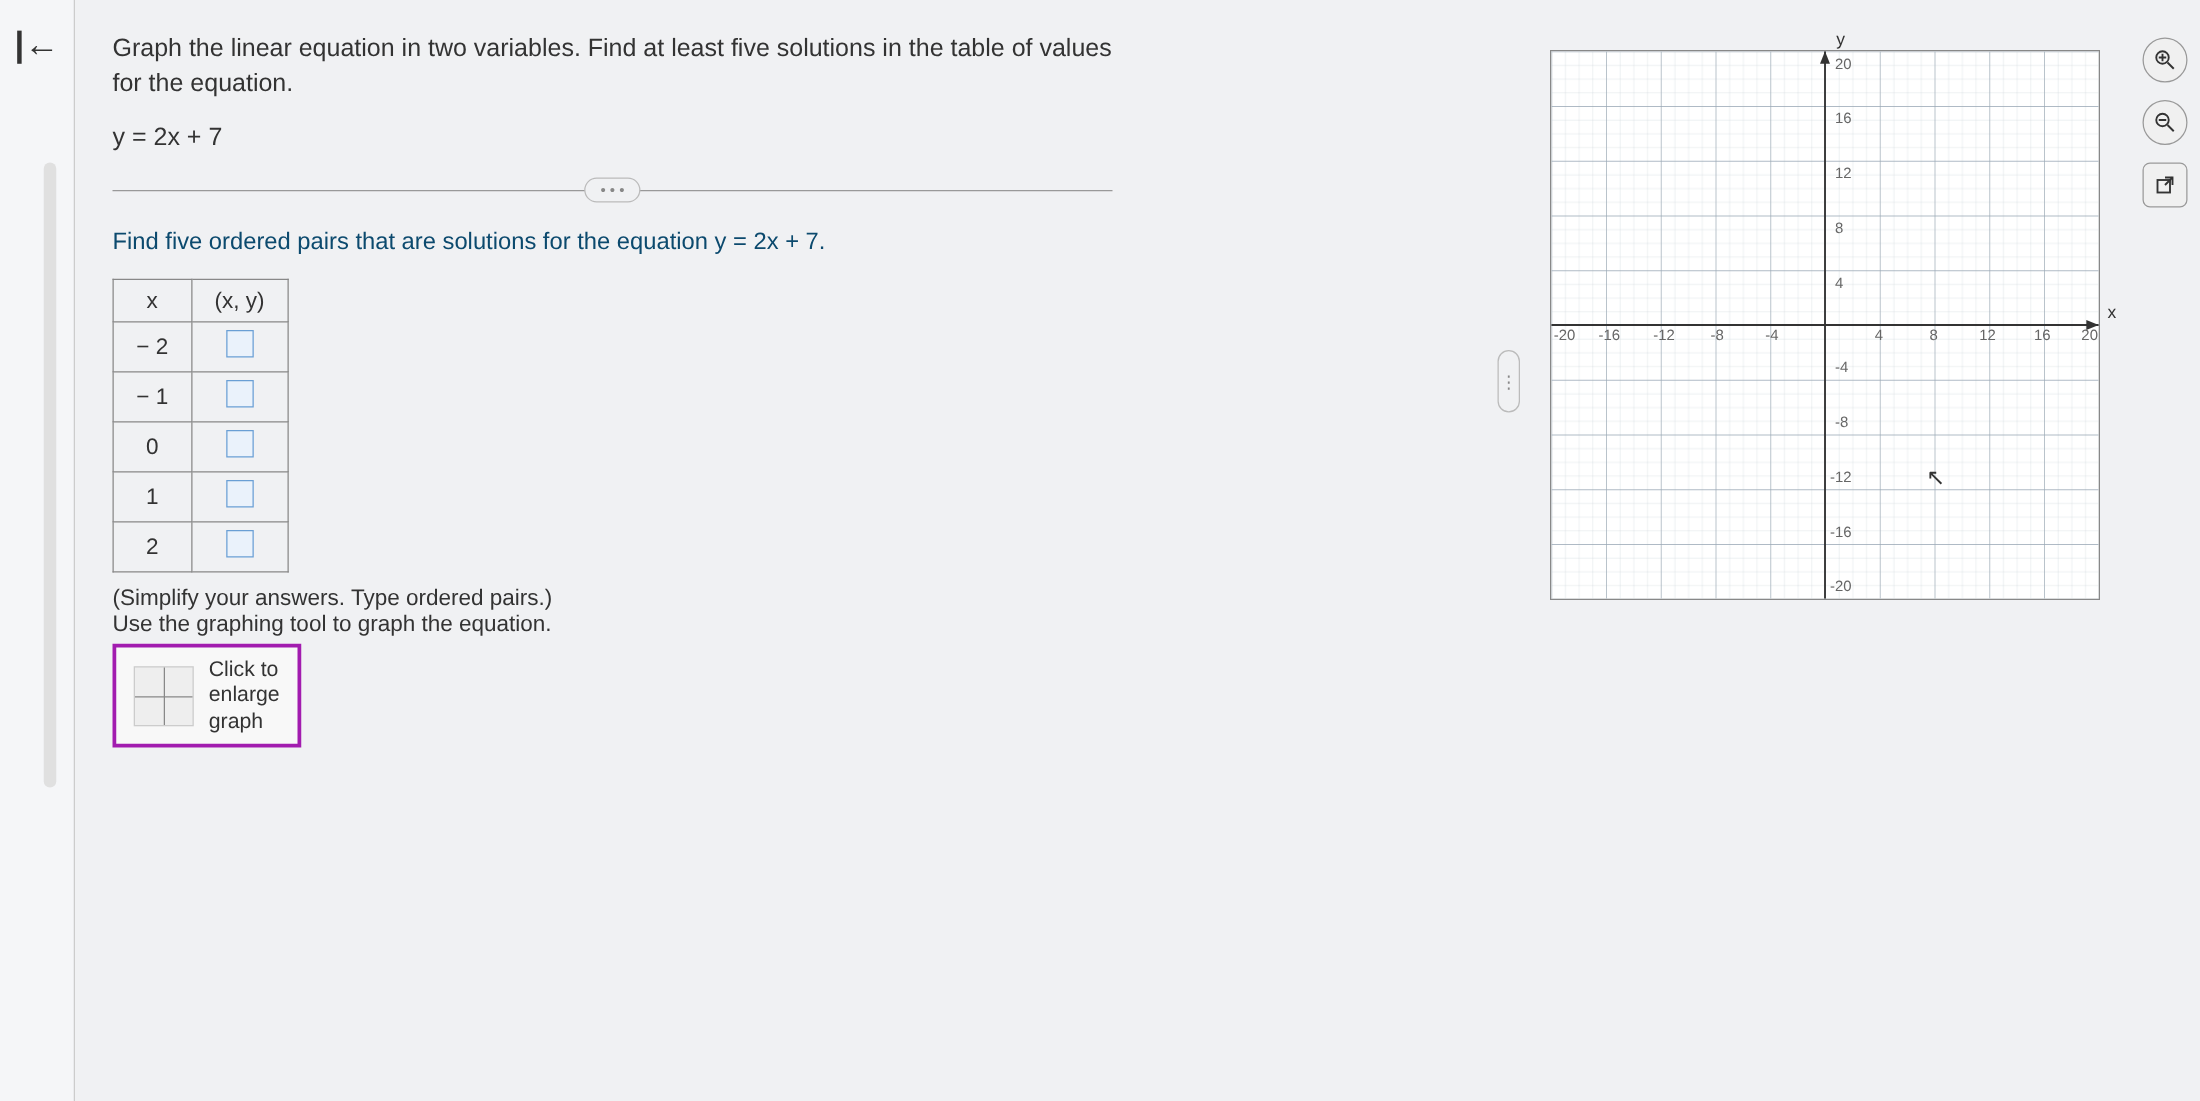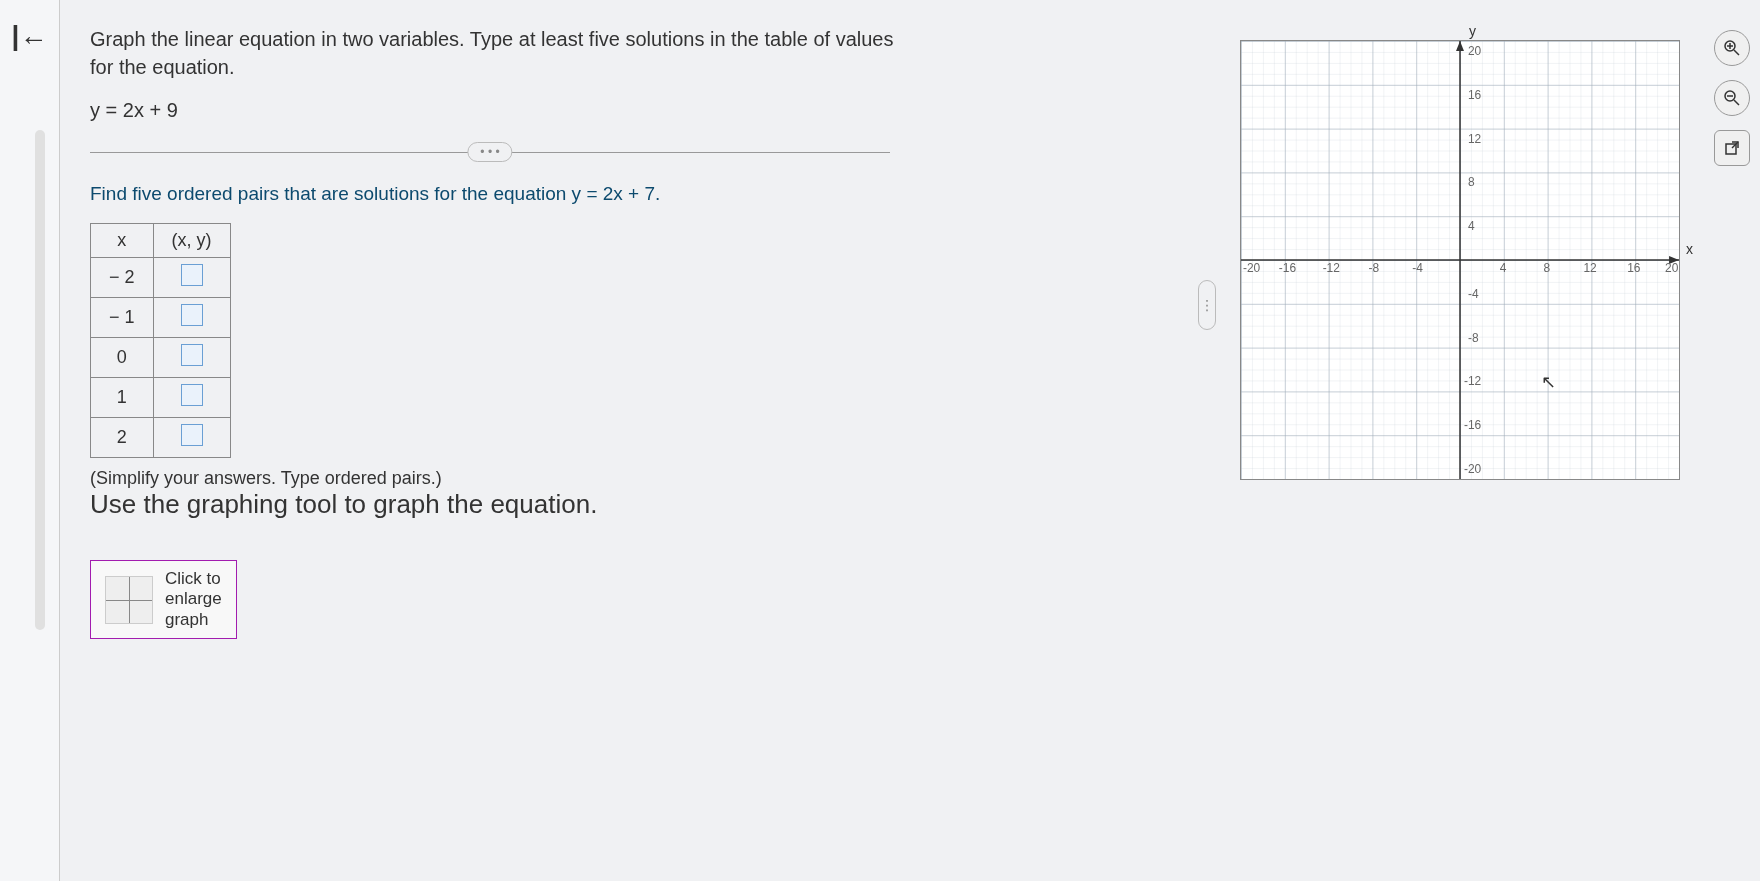--- a/index.html
+++ b/index.html
@@ -108,28 +108,28 @@
   height: 22px;
   border: 1px solid #6a9fd4;
   background: #eaf2fb;
   display: inline-block;
 }
 .hint {
   font-size: 18px;
   color: #333;
 }
 .graph-instruction {
-  font-size: 26px;
-  color: #333;
-  margin-bottom: 40px;
+  font-size: 18px;
+  color: #333;
+  margin-bottom: 5px;
 }
 .enlarge-btn {
   display: inline-flex;
   align-items: center;
-  border: 1px solid #a21caf;
+  border: 3px solid #a21caf;
   background: #f8f8f8;
   padding: 8px 14px;
   cursor: pointer;
   gap: 12px;
 }
 .enlarge-icon {
   width: 48px;
   height: 48px;
   background: #eee;
   position: relative;
@@ -225,22 +225,22 @@
 </head>
 <body>
 
 <div class="container">
   <div class="left-nav">
     <button class="back-btn">|←</button>
   </div>
   <div class="scroll-indicator"></div>
 
   <div class="content">
-    <div class="question-text">Graph the linear equation in two variables. Type at least five solutions in the table of values for the equation.</div>
-    <div class="equation">y = 2x + 9</div>
+    <div class="question-text">Graph the linear equation in two variables. Find at least five solutions in the table of values for the equation.</div>
+    <div class="equation">y = 2x + 7</div>
 
     <div class="divider-wrap">
       <hr class="divider">
       <div class="dots-pill">• • •</div>
     </div>
 
     <div class="instruction">Find five ordered pairs that are solutions for the equation y = 2x + 7.</div>
 
     <table class="data-table">
       <thead>

